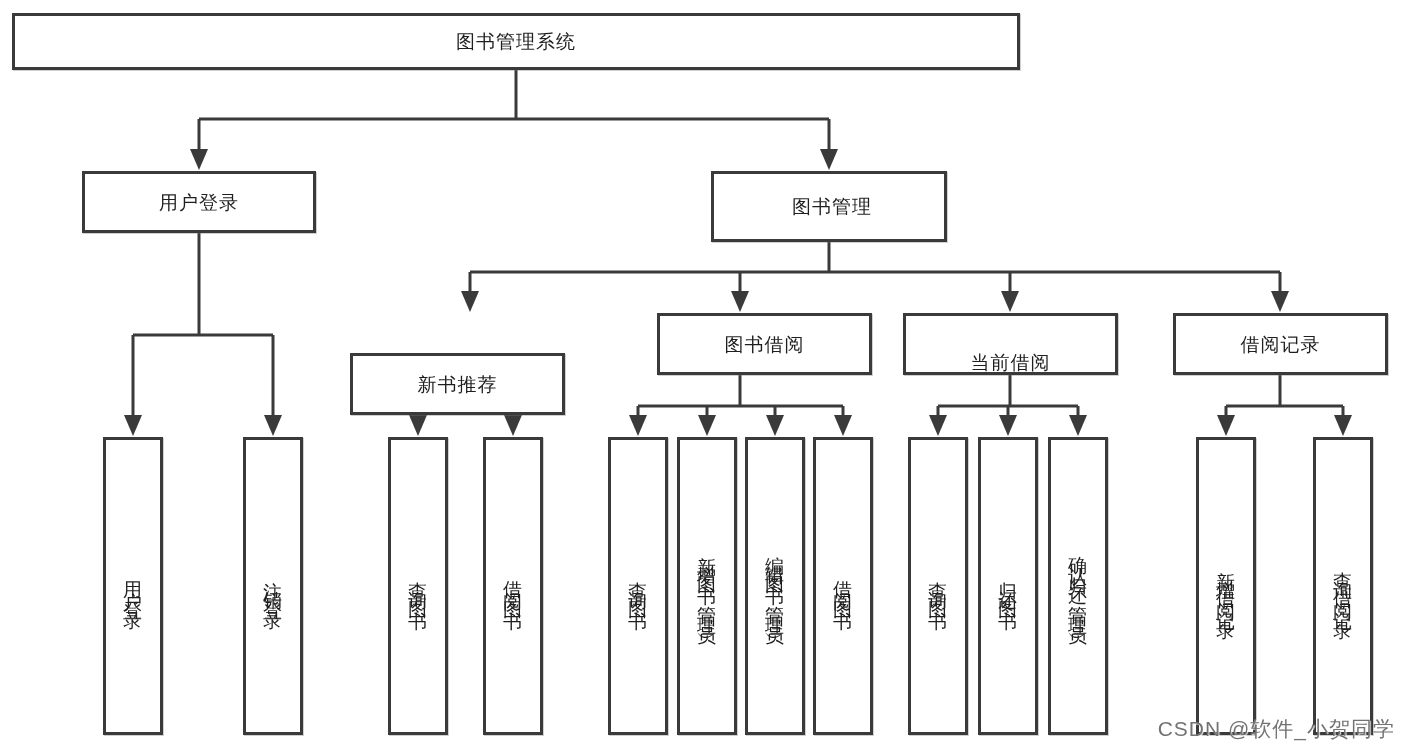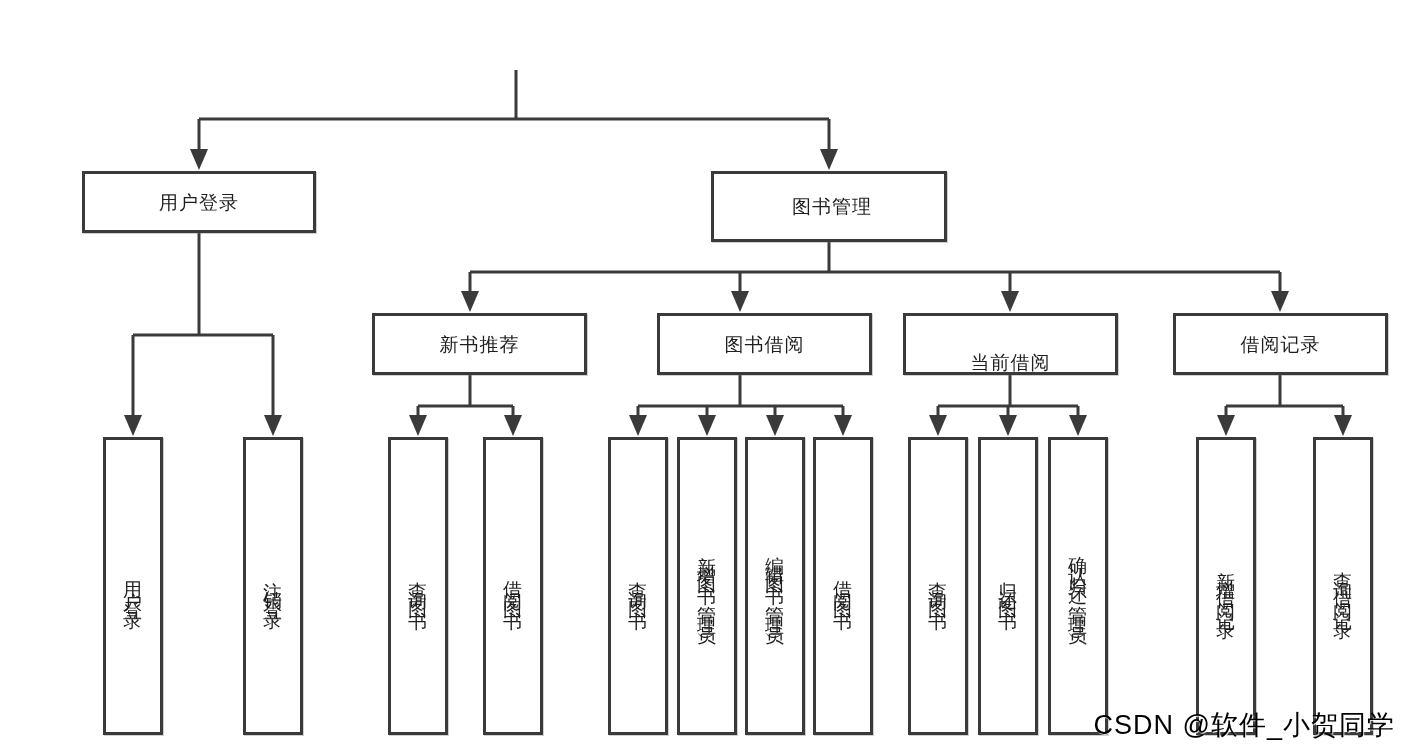--- a/index.html
+++ b/index.html
@@ -49,21 +49,21 @@
     line-height: 1;
     white-space: nowrap;
   }
   
   .n-root  { left: 12px;  top: 13px;  width: 1008px; height: 57px; }
   
   .n-l2a   { left: 82px;  top: 171px; width: 234px;  height: 62px; }
   .n-l2b   { left: 711px; top: 171px; width: 236px;  height: 71px; padding-left: 6px; }
   
   .n-l3 { top: 313px; width: 215px; height: 62px; }
-  .n-l3a { left: 372px; }
+  .n-l3a { left: 350px; margin-top: 40px; }
   .n-l3b { left: 633px; margin-left: 24px; }
   .n-l3c { left: 903px; align-items: flex-end; }
   .n-l3d { left: 1173px; }
   
   .leaf { top: 437px; width: 60px; height: 298px; }
   .lf-a1 { left: 103px; }
   .lf-a2 { left: 243px; }
   .lf-b1 { left: 388px; }
   .lf-b2 { left: 483px; }
   .lf-c1 { left: 608px; }
@@ -72,22 +72,22 @@
   .lf-c4 { left: 813px; }
   .lf-d1 { left: 908px; }
   .lf-d2 { left: 978px; }
   .lf-d3 { left: 1048px; }
   .lf-e1 { left: 1196px; }
   .lf-e2 { left: 1313px; }
   #watermark {
     position: absolute;
     right: 10px;
     bottom: 4px;
-    font-size: 27px;
-    color: #000000;
+    font-size: 21px;
+    color: #737373;
     letter-spacing: 1px;
     z-index: 5;
     text-shadow: 1px 1px 1px rgba(255,255,255,0.9);
   }
   svg .wire {
     stroke: #3a3a3a;
     stroke-width: 3;
     fill: none;
   }
   svg .head {
@@ -129,20 +129,23 @@
     <path class="wire" d="M1010 375 V406 M938 406 H1078 M938 406 V418 M1008 406 V418 M1078 406 V418"></path>
     <polygon class="head" points="938,436 929,415 947,415"></polygon>
     <polygon class="head" points="1008,436 999,415 1017,415"></polygon>
     <polygon class="head" points="1078,436 1069,415 1087,415"></polygon>
 
     <path class="wire" d="M1280 375 V406 M1226 406 H1343 M1226 406 V418 M1343 406 V418"></path>
     <polygon class="head" points="1226,436 1217,415 1235,415"></polygon>
     <polygon class="head" points="1343,436 1334,415 1352,415"></polygon>
   </svg>
 
+  <div class="box h n-root">
+    <span>图书管理系统</span>
+  </div>
 
   <div class="box h n-l2a">
     <span>用户登录</span>
   </div>
   <div class="box h n-l2b">
     <span>图书管理</span>
   </div>
 
   <div class="box h n-l3 n-l3a">
     <span>新书推荐</span>

